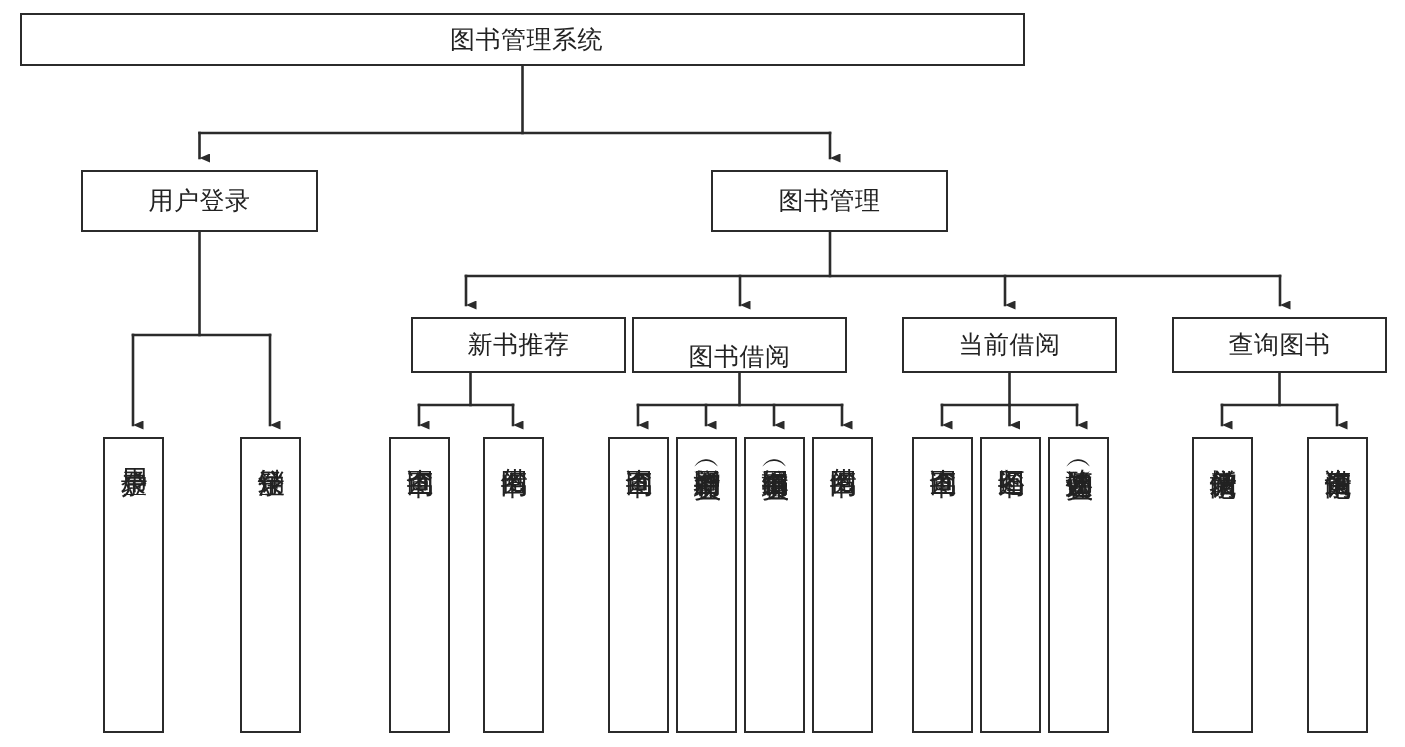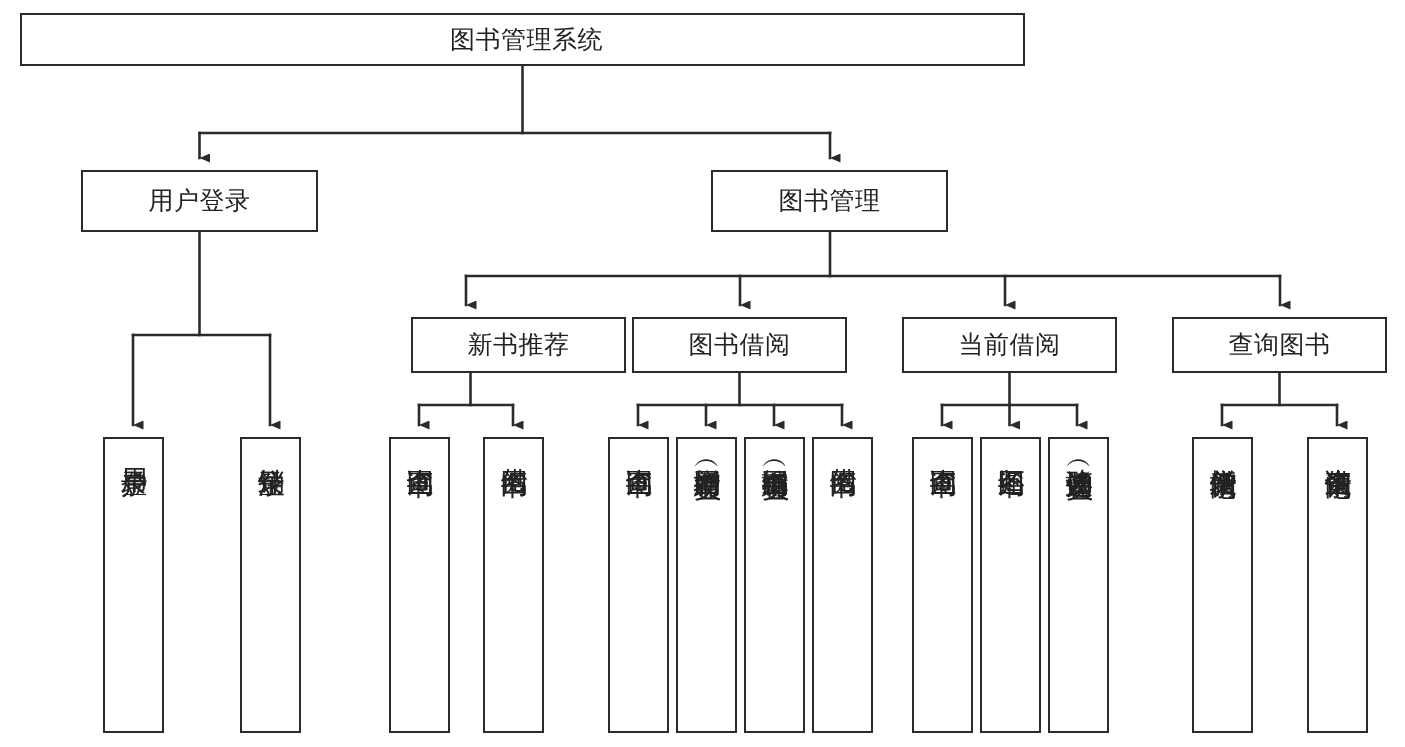--- a/index.html
+++ b/index.html
@@ -123,21 +123,21 @@
   <div class="node h-node" style="left:81px;top:170px;width:237px;height:62px;">
     <span class="lbl">用户登录</span>
   </div>
   <div class="node h-node" style="left:711px;top:170px;width:237px;height:62px;">
     <span class="lbl">图书管理</span>
   </div>
 
   <div class="node h-node" style="left:363px;top:317px;width:215px;height:56px;margin-left:48px;">
     <span class="lbl">新书推荐</span>
   </div>
-  <div class="node h-node" style="left:632px;top:317px;width:215px;height:56px;">
+  <div class="node h-node" style="left:632px;top:317px;width:215px;height:56px;align-items:flex-end;">
     <span class="lbl">图书借阅</span>
   </div>
   <div class="node h-node" style="left:902px;top:317px;width:215px;height:56px;">
     <span class="lbl">当前借阅</span>
   </div>
   <div class="node h-node" style="left:1172px;top:317px;width:215px;height:56px;">
     <span class="lbl">查询图书</span>
   </div>
 
   <div class="node v-node" style="left:103px;top:437px;width:61px;height:296px;">

